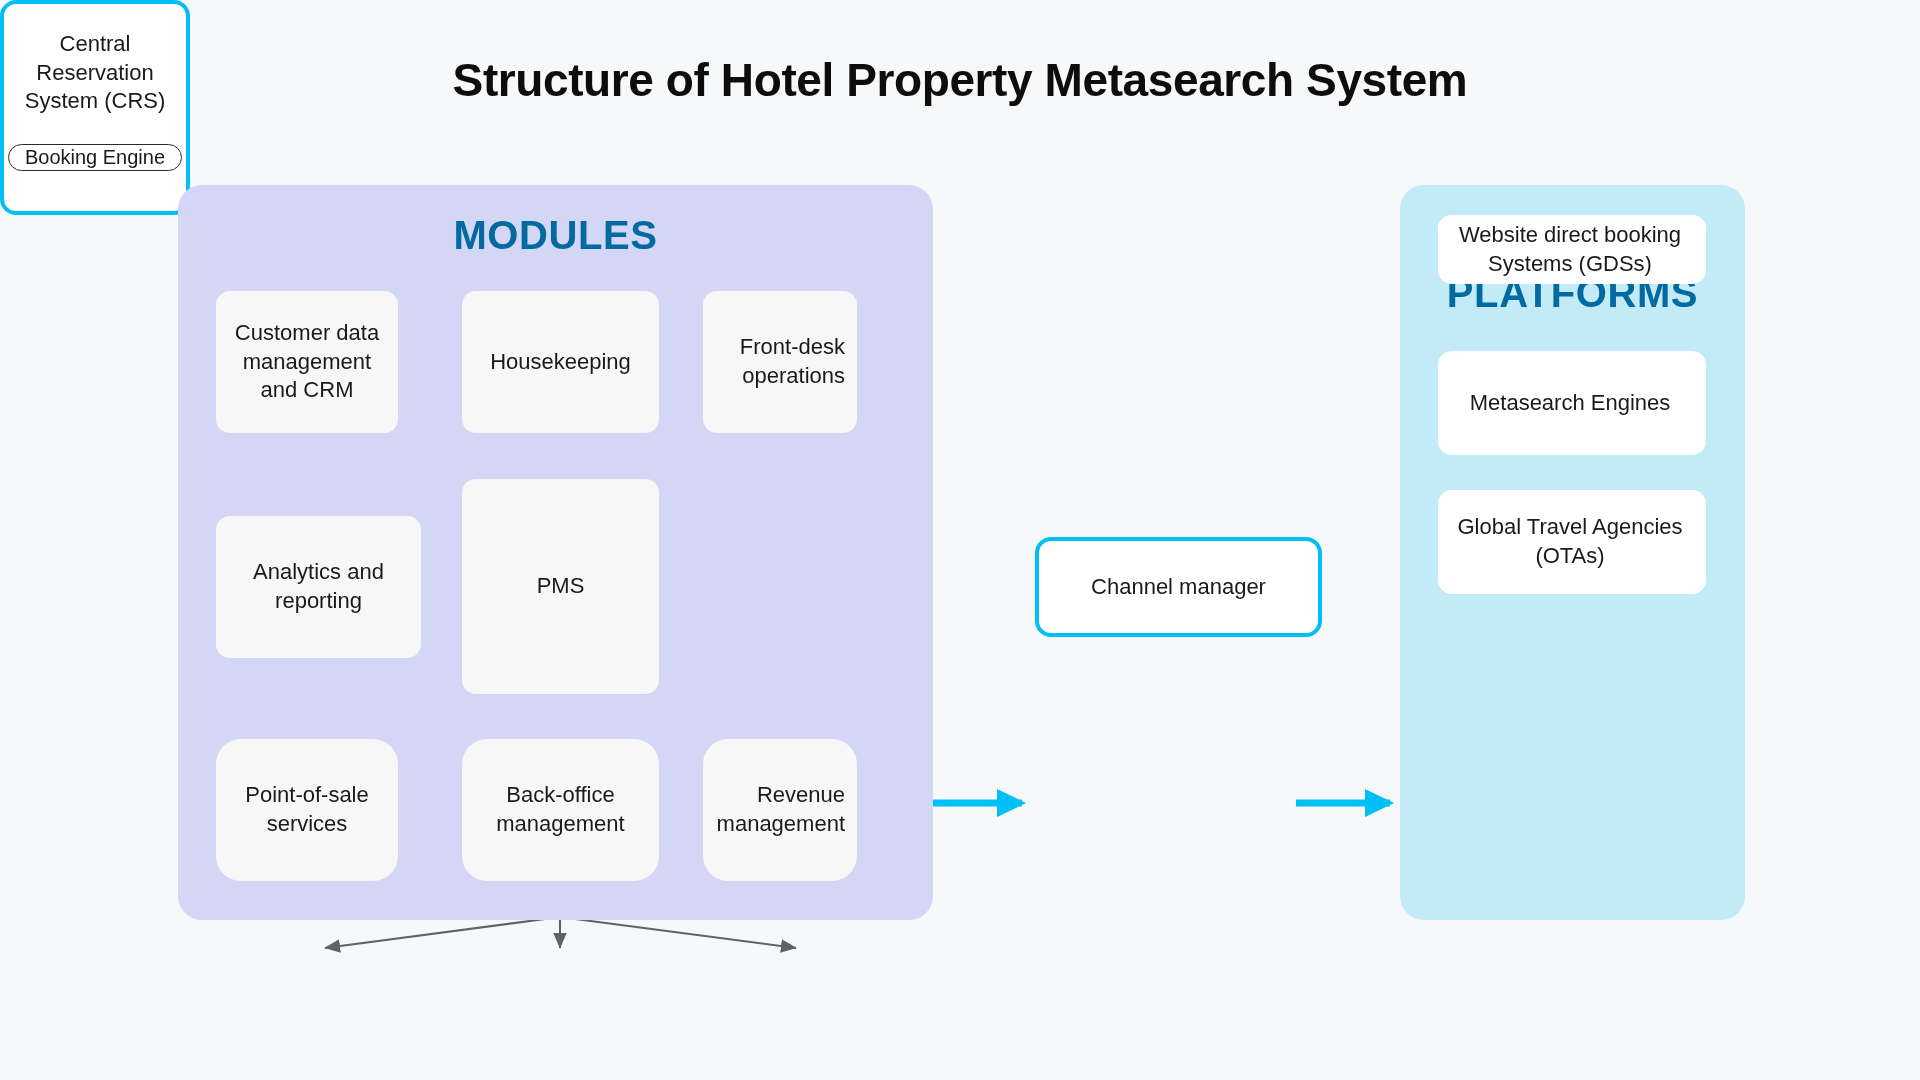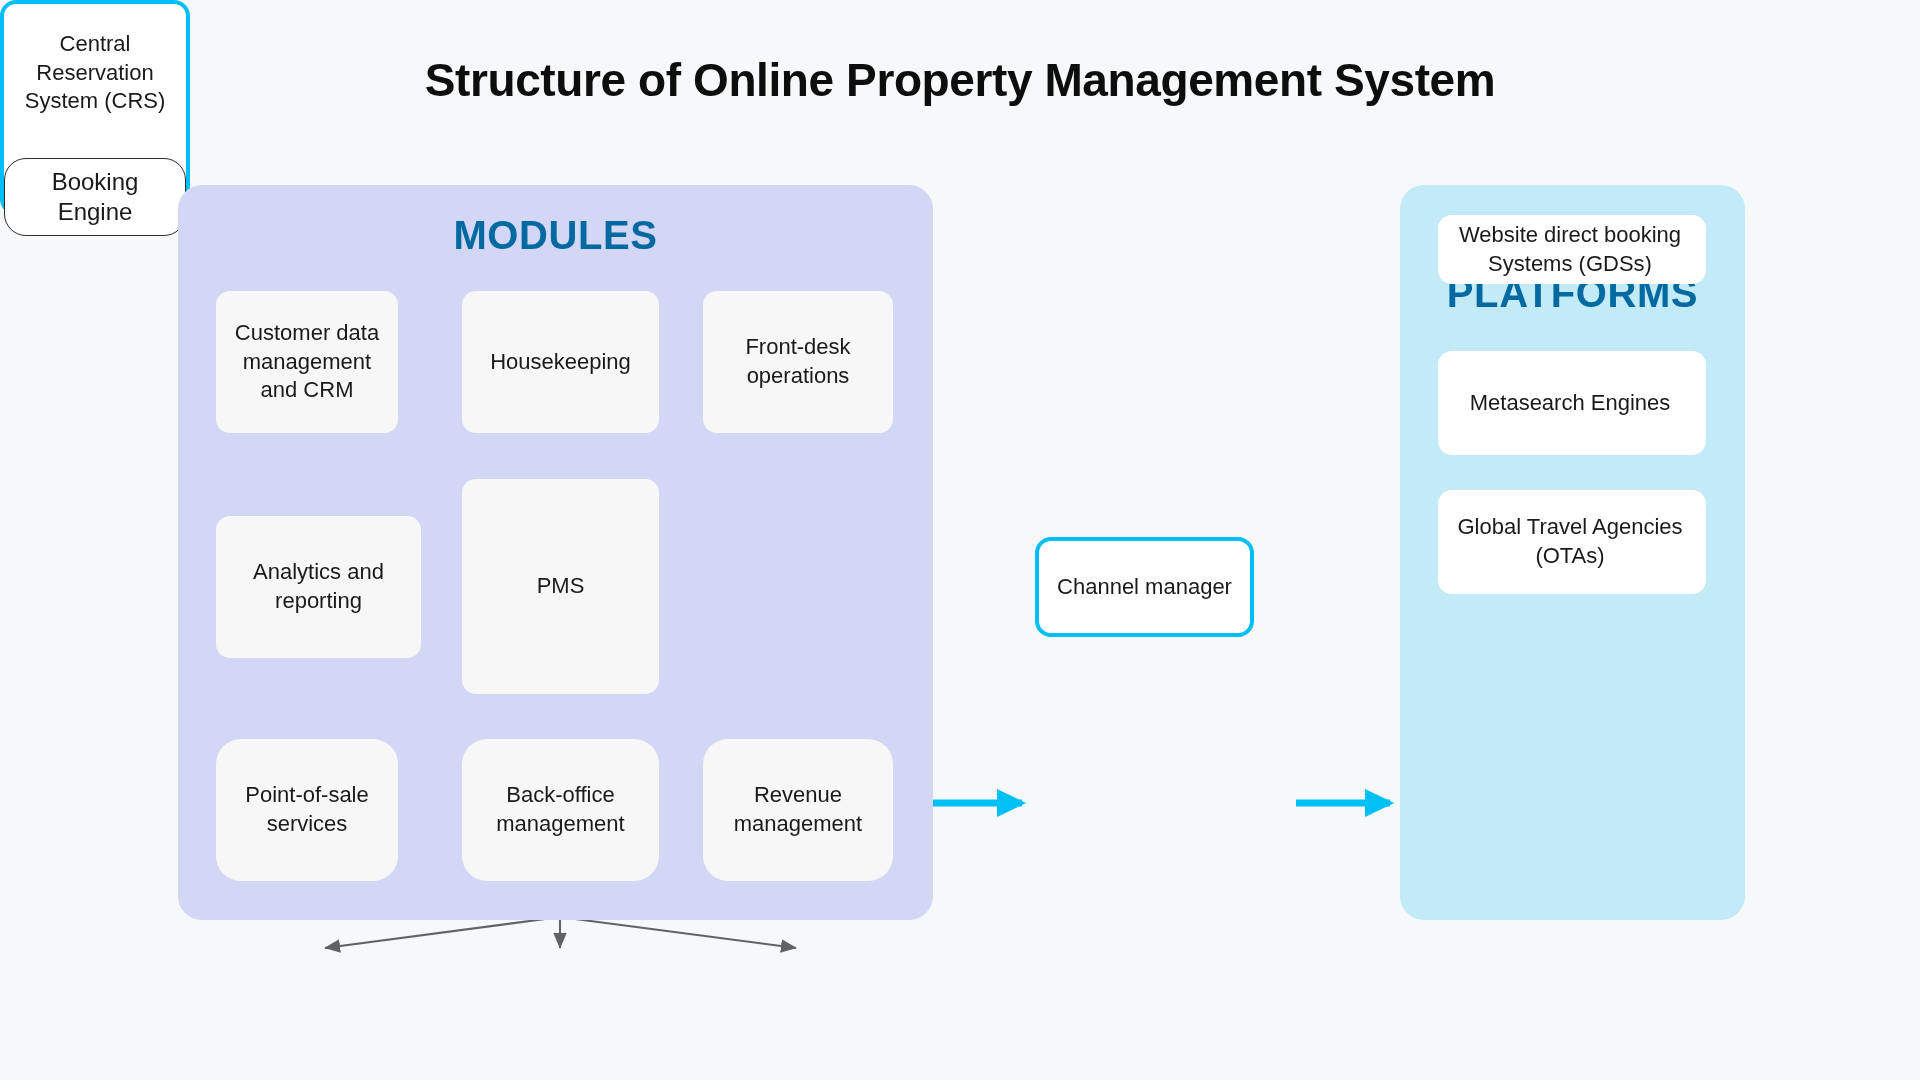--- a/index.html
+++ b/index.html
@@ -86,21 +86,21 @@
     font-size: 22px;
     line-height: 1.30;
     color: #1A1A1A;
     padding: 6px 12px;
   }
 
   
   
   .m-col1 { left: 216px; width: 182px; }
   .m-col2 { left: 462px; width: 197px; }
-  .m-col3 { left: 703px; width: 190px; }
+  .m-col3 { left: 703px; width: 154px; text-align: right; }
 
   
   .m-row1 { top: 291px; height: 142px; }
   .m-row3 { top: 739px; height: 142px; border-radius: 25px; }
 
   #card-pms {
     left: 462px;
     top: 479px;
     width: 197px;
     height: 215px;
@@ -131,38 +131,37 @@
   }
 
   #crs-label {
     font-size: 22px;
     line-height: 1.30;
     text-align: center;
     color: #1A1A1A;
   }
 
   #card-booking-engine {
-    margin-top: 14px;
     min-width: 118px;
-    padding: 8px 16px;
+    padding: 0 16px;
     border: 1.6px solid #2B2B2B;
     border-radius: 22px;
     background: #FFFFFF;
-    font-size: 24px;
+    font-size: 20px;
     line-height: 1.25;
     text-align: center;
     color: #1A1A1A;
   }
 
   
   #card-channel-manager {
     position: absolute;
     left: 1035px;
     top: 537px;
-    width: 219px;
+    width: 287px;
     height: 100px;
     background: #FFFFFF;
     border: 4px solid #00BFF4;
     border-radius: 16px;
     display: flex;
     align-items: center;
     justify-content: center;
     text-align: center;
     font-size: 22px;
     line-height: 1.30;
@@ -234,21 +233,21 @@
     color: #7A7A7A;
     letter-spacing: 0.2px;
   }
 </style>
 </head>
 <body>
 
 <div id="canvas">
 
   
-  <div class="page-title">Structure of Online Property Management System</div>
+  <div class="page-title">Structure of Hotel Property Metasearch System</div>
 
   
   <div class="panel" id="modules-panel"></div>
   <div class="panel-heading" id="modules-heading" style="left:178px; width:755px;">MODULES</div>
 
   
   <div class="card m-col1 m-row1">Customer data management and CRM</div>
   <div class="card m-col2 m-row1">Housekeeping</div>
   <div class="card m-col3 m-row1">Front-desk operations</div>
 

